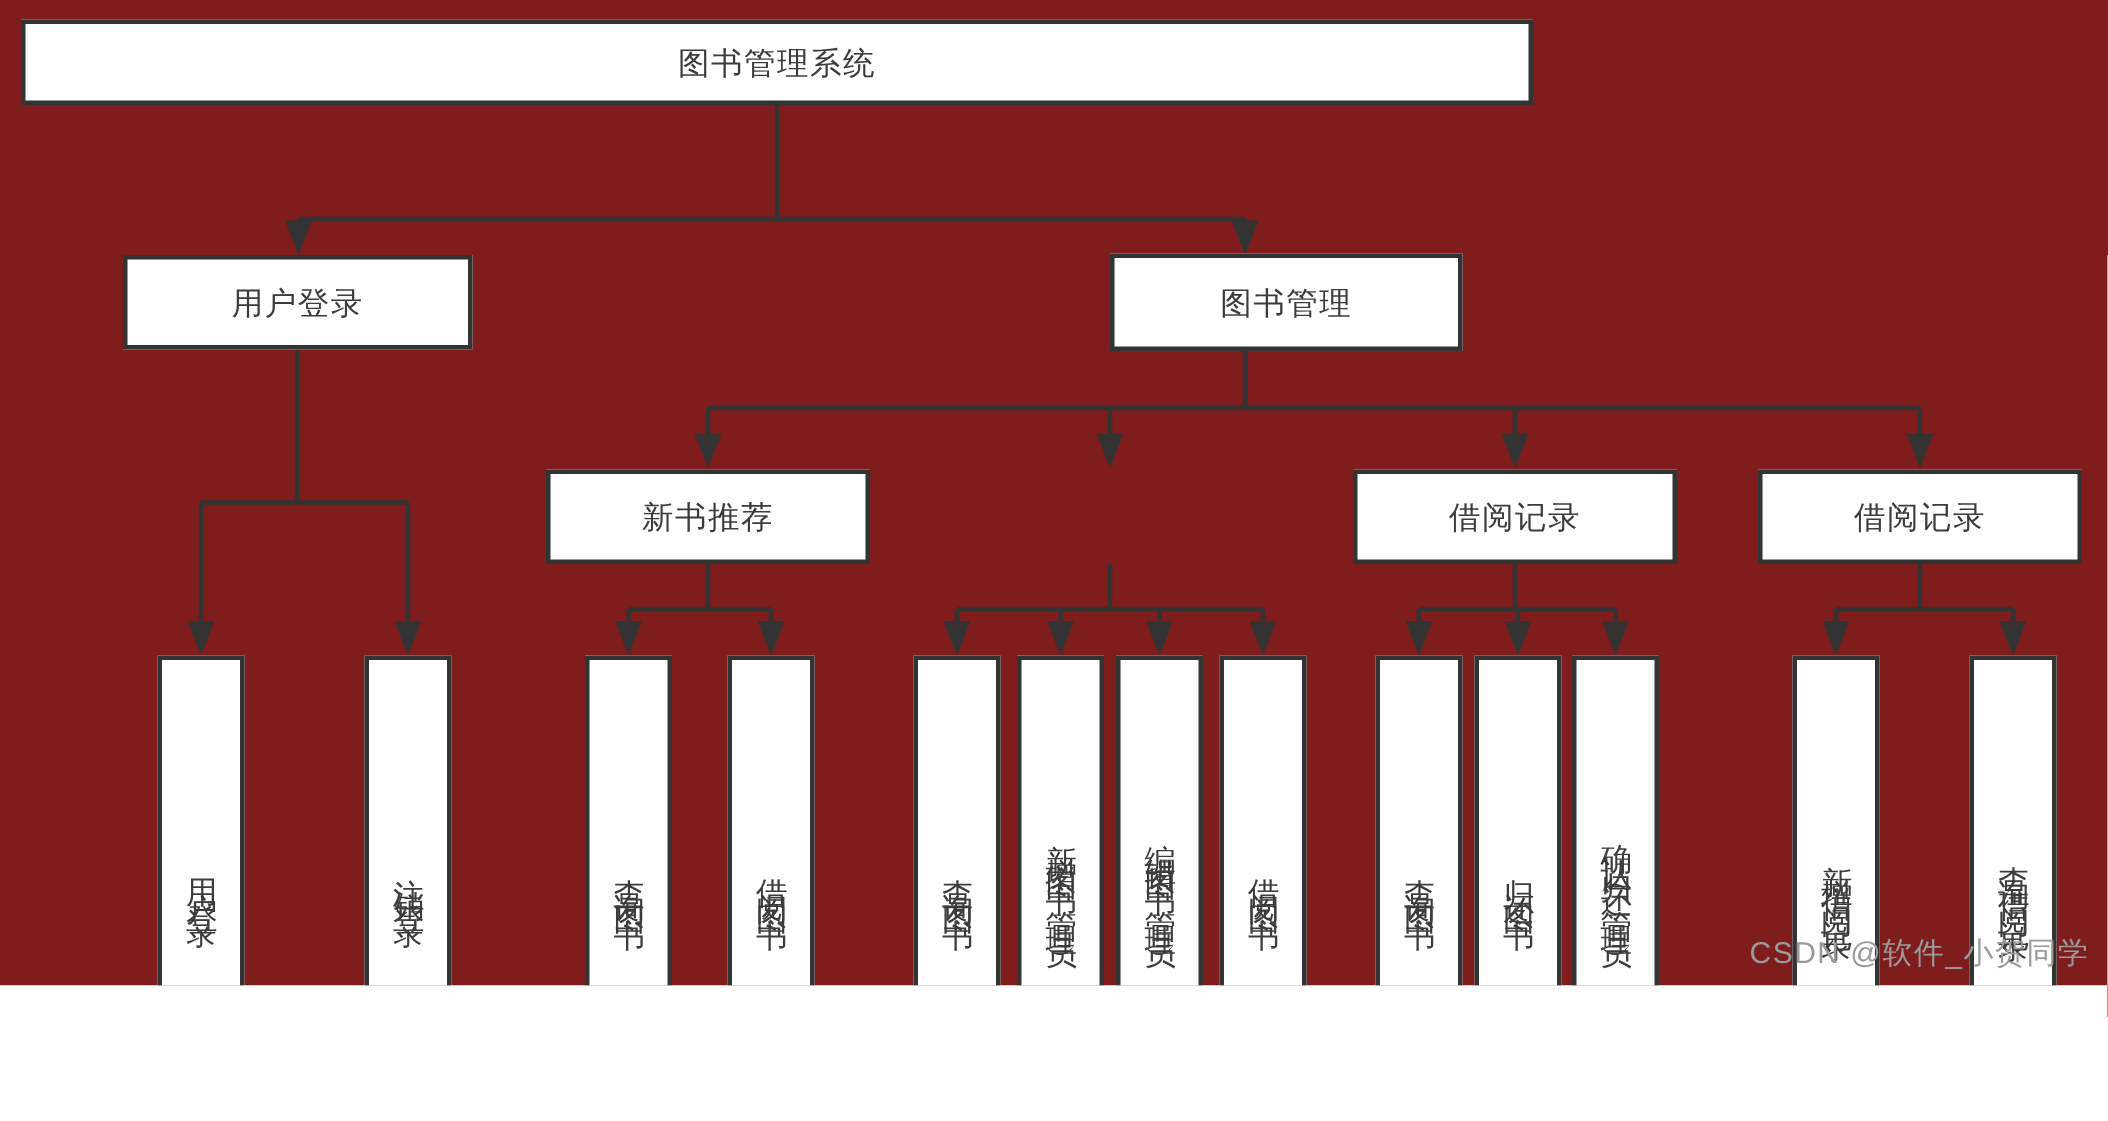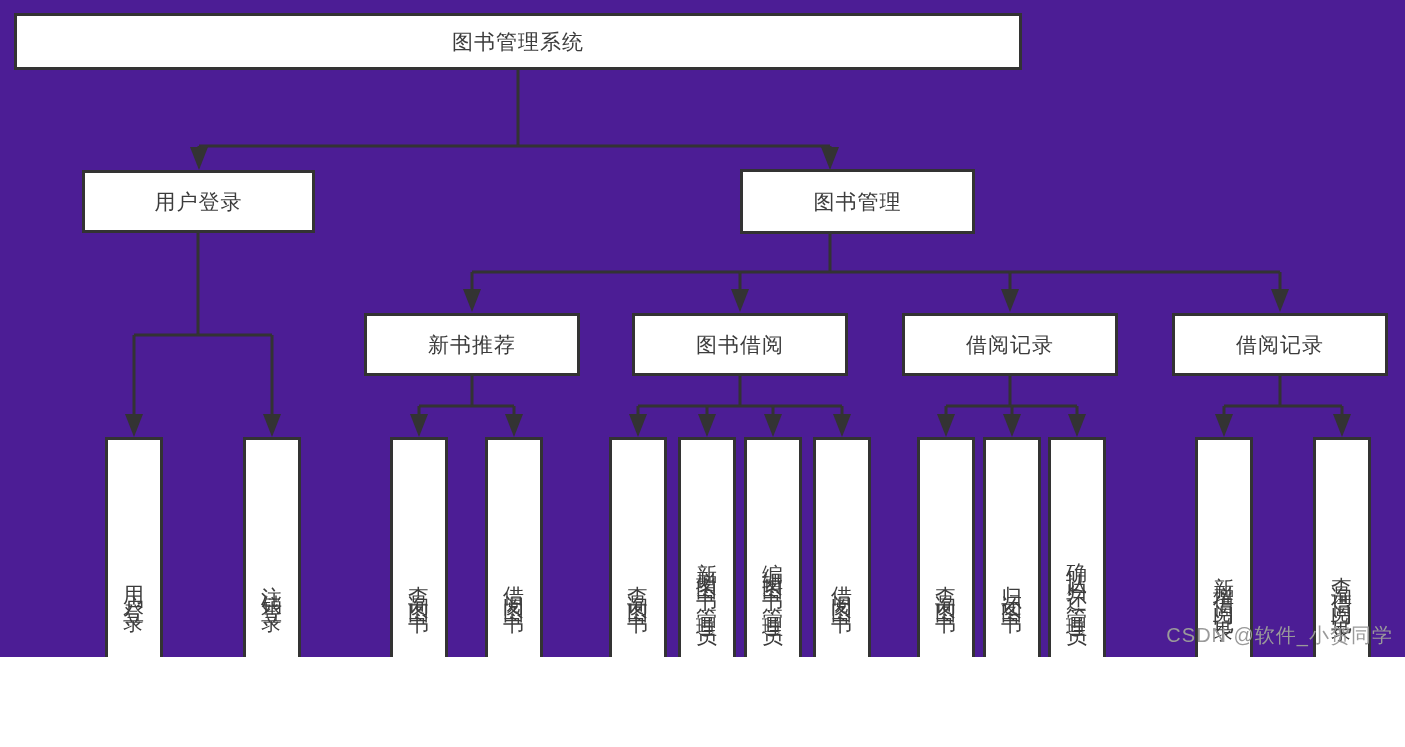--- a/index.html
+++ b/index.html
@@ -1,19 +1,19 @@
 <!DOCTYPE html>
 <html><head>
 <meta charset="utf-8">
 <style>
   html,body{margin:0;padding:0;background:#ffffff;}
   .canvas{
     position:relative;
     width:1405px;height:657px;
-    background:#4c1d95;
+    background:#7f1d1d;
     overflow:hidden;
     font-family:"Liberation Sans", sans-serif;
   }
   .wires{position:absolute;left:0;top:0;z-index:0;}
   .box{
     position:absolute;
     box-sizing:border-box;
     background:#ffffff;
     border:3px solid #333333;
     display:flex;
@@ -146,23 +146,20 @@
   <div class="box n-user">
     <span class="h-label">用户登录</span>
   </div>
   <div class="box n-mgmt">
     <span class="h-label">图书管理</span>
   </div>
 
   <div class="box n-l3 n-newbook">
     <span class="h-label">新书推荐</span>
   </div>
-  <div class="box n-l3 n-borrowfn">
-    <span class="h-label">图书借阅</span>
-  </div>
   <div class="box n-l3 n-current">
     <span class="h-label">借阅记录</span>
   </div>
   <div class="box n-l3 n-records">
     <span class="h-label">借阅记录</span>
   </div>
 
   <div class="box leaf lf-1">
     <span class="v-label">用户登录</span>
   </div>

